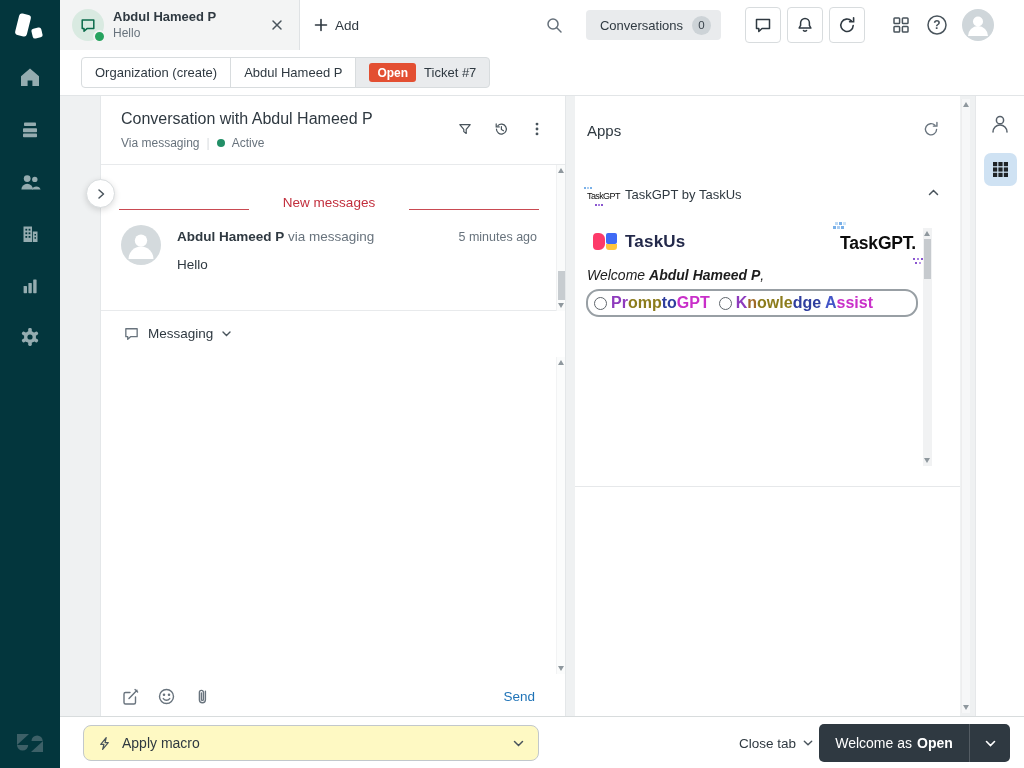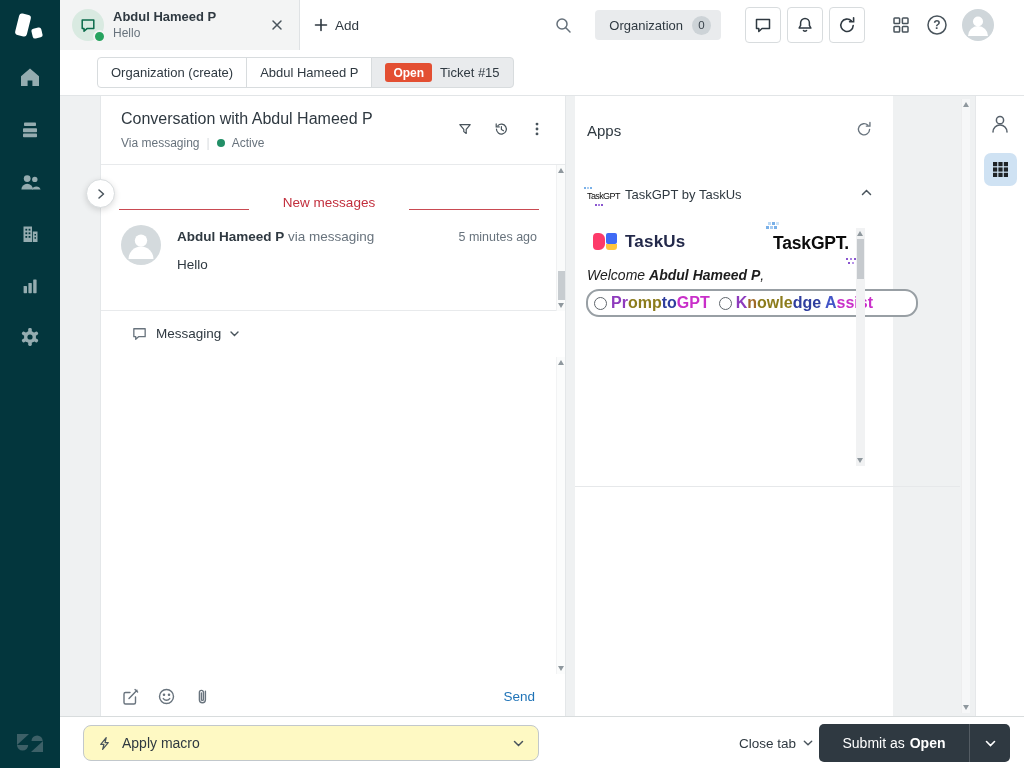--- a/index.html
+++ b/index.html
@@ -41,21 +41,21 @@
   .sq-btn{width:36px;height:36px;border:1px solid #d8dcde;border-radius:4px;background:#fff;cursor:pointer;
     display:flex;align-items:center;justify-content:center;margin-right:6px;}
   .sq-btn.endgrp{margin-right:26px;}
   .grid-btn{margin-right:14px;}
   .help-btn{margin-right:13px;}
   .avatar-btn{width:32px;height:32px;border-radius:50%;background:#cfd6da;border:none;cursor:pointer;overflow:hidden;
     display:flex;align-items:center;justify-content:center;padding:0;}
 
   
   .breadcrumbbar{position:absolute;left:60px;top:50px;width:964px;height:46px;background:#fff;border-bottom:1px solid #e2e5e7;
-    display:flex;align-items:center;padding-left:37px;}
+    display:flex;align-items:center;padding-left:21px;}
   .seg{display:inline-flex;align-items:center;height:31px;padding:0 13px;border:1px solid #d8dcde;background:#fff;
     font-size:13px;color:#2f3941;cursor:pointer;white-space:nowrap;}
   .seg+.seg{margin-left:-1px;}
   .seg.first{border-radius:4px 0 0 4px;}
   .seg.last{border-radius:0 4px 4px 0;background:#e9ebed;}
   .open-badge{background:#e34f32;color:#fff;font-size:12px;font-weight:700;padding:2.5px 8px;border-radius:3px;margin-right:8px;}
 
   
   .main{position:absolute;left:60px;top:96px;width:964px;height:620px;}
 
@@ -84,33 +84,33 @@
   .msg-scroll{right:0;top:0;width:9px;height:146px;}
   .sb-arrow{position:absolute;left:1px;}
   .tri{width:0;height:0;border-left:3.5px solid transparent;border-right:3.5px solid transparent;}
   .tri.up{border-bottom:5px solid #8f989e;}
   .tri.down{border-top:5px solid #8f989e;}
   .sb-top{top:3px;}
   .sb-bot{bottom:3px;}
   .msg-thumb{position:absolute;left:1px;top:106px;width:7px;height:29px;background:#c7ccd0;}
 
   .composer{position:relative;flex:1 1 auto;}
-  .channel-row{height:44px;display:flex;align-items:center;padding-left:24px;gap:8px;font-size:13.5px;color:#2f3941;}
+  .channel-row{height:44px;display:flex;align-items:center;padding-left:16px;gap:8px;font-size:13.5px;color:#2f3941;}
   .channel-btn{display:flex;align-items:center;gap:8px;background:none;border:none;font-size:13.5px;color:#2f3941;cursor:pointer;font-family:inherit;}
   .composer-scroll{right:0;top:46px;bottom:2px;width:9px;background:#fbfcfc;border-left:1px solid #f2f3f4;}
 
   .convo-foot{height:40px;position:relative;display:flex;align-items:center;padding-left:20px;gap:17px;flex:0 0 auto;}
   .send-btn{position:absolute;right:24px;background:none;border:none;color:#1f73b7;font-size:13.5px;cursor:pointer;font-family:inherit;}
 
   .expand-btn{position:absolute;left:26px;top:83px;width:29px;height:29px;border-radius:50%;background:#fff;
     border:1px solid #d8dcde;box-shadow:0 2px 6px rgba(0,0,0,.14);cursor:pointer;
     display:flex;align-items:center;justify-content:center;z-index:5;}
 
   
-  .apps{position:absolute;left:515px;top:0;width:318px;height:620px;background:#fff;}
+  .apps{position:absolute;left:515px;top:0;width:385px;height:620px;background:#fff;}
   .apps-title{position:absolute;left:12px;top:26px;font-size:15px;color:#2f3941;}
   .apps-refresh{position:absolute;right:20px;top:24px;}
   .app-sec-icon{position:absolute;left:12px;top:88px;width:30px;height:24px;font-size:9px;font-weight:400;
     letter-spacing:-0.6px;color:#0d0d0d;display:flex;align-items:center;}
   .app-sec-label{position:absolute;left:50px;top:91px;font-size:13px;color:#2f3941;}
   .app-sec-chevron{position:absolute;right:20px;top:90px;}
   .taskus-logo{position:absolute;left:18px;top:137px;width:26px;height:18px;}
   .tu-pink{position:absolute;left:0;top:0;width:12px;height:17px;background:#fd3a69;border-radius:4px 6px 6px 4px;}
   .tu-blue{position:absolute;left:13px;top:0;width:11px;height:11px;background:#3f6af5;border-radius:2px;}
   .tu-yellow{position:absolute;left:13px;top:11px;width:11px;height:6px;background:#ffc53d;border-radius:0 0 3px 3px;}
@@ -273,21 +273,21 @@
       <span>Add</span>
     </button>
     <div class="top-actions">
       <button class="icon-plain search-btn">
         <svg width="20" height="20" viewBox="0 0 20 20" fill="none" stroke="#65707a" stroke-width="1.5" stroke-linecap="round">
             <circle cx="9" cy="9" r="5"></circle>
             <path d="M12.8 12.8 L17 17"></path>
           </svg>
       </button>
       <button class="conv-btn">
-        <span>Organization</span>
+        <span>Conversations</span>
         <span class="conv-badge">0</span>
       </button>
       <button class="sq-btn">
         <svg width="20" height="20" viewBox="0 0 20 20" fill="none" stroke="#2f3941" stroke-width="1.5" stroke-linejoin="round">
             <path d="M3.5 4.5 h13 v9 h-7.5 l-3.2 3 v-3 h-2.3 z"></path>
           </svg>
       </button>
       <button class="sq-btn">
         <svg width="20" height="20" viewBox="0 0 20 20" fill="none" stroke="#2f3941" stroke-width="1.5" stroke-linejoin="round">
             <path d="M10 3.4 a4.4 4.4 0 0 1 4.4 4.4 v2.6 l1.5 2.6 H4.1 l1.5 -2.6 V7.8 A4.4 4.4 0 0 1 10 3.4 z"></path>
@@ -325,21 +325,21 @@
 
   <div class="breadcrumbbar">
     <button class="seg first">
       <span>Organization (create)</span>
     </button>
     <button class="seg">
       <span>Abdul Hameed P</span>
     </button>
     <button class="seg last">
       <span class="open-badge">Open</span>
-      <span>Ticket #15</span>
+      <span>Ticket #7</span>
     </button>
   </div>
 
   <main class="main">
 
     <section class="convo">
       <div class="convo-head">
         <div class="convo-title">Conversation with Abdul Hameed P</div>
         <div class="convo-sub">
           <span>Via messaging</span>
@@ -551,21 +551,21 @@
     <button class="closetab">
       <span>Close tab</span>
       <span>
           <svg width="12" height="12" viewBox="0 0 13 13" fill="none" stroke="#49545c" stroke-width="1.5" stroke-linecap="round">
             <path d="M2.5 4.5 L6.5 8.5 L10.5 4.5"></path>
           </svg>
         </span>
     </button>
     <div class="submit">
       <button class="submit-main">
-        <span>Submit as</span>
+        <span>Welcome as</span>
         <b>Open</b>
       </button>
       <button class="submit-caret">
         <svg width="13" height="13" viewBox="0 0 13 13" fill="none" stroke="#fff" stroke-width="1.6" stroke-linecap="round">
             <path d="M2.5 4.5 L6.5 8.5 L10.5 4.5"></path>
           </svg>
       </button>
     </div>
   </footer>
 

